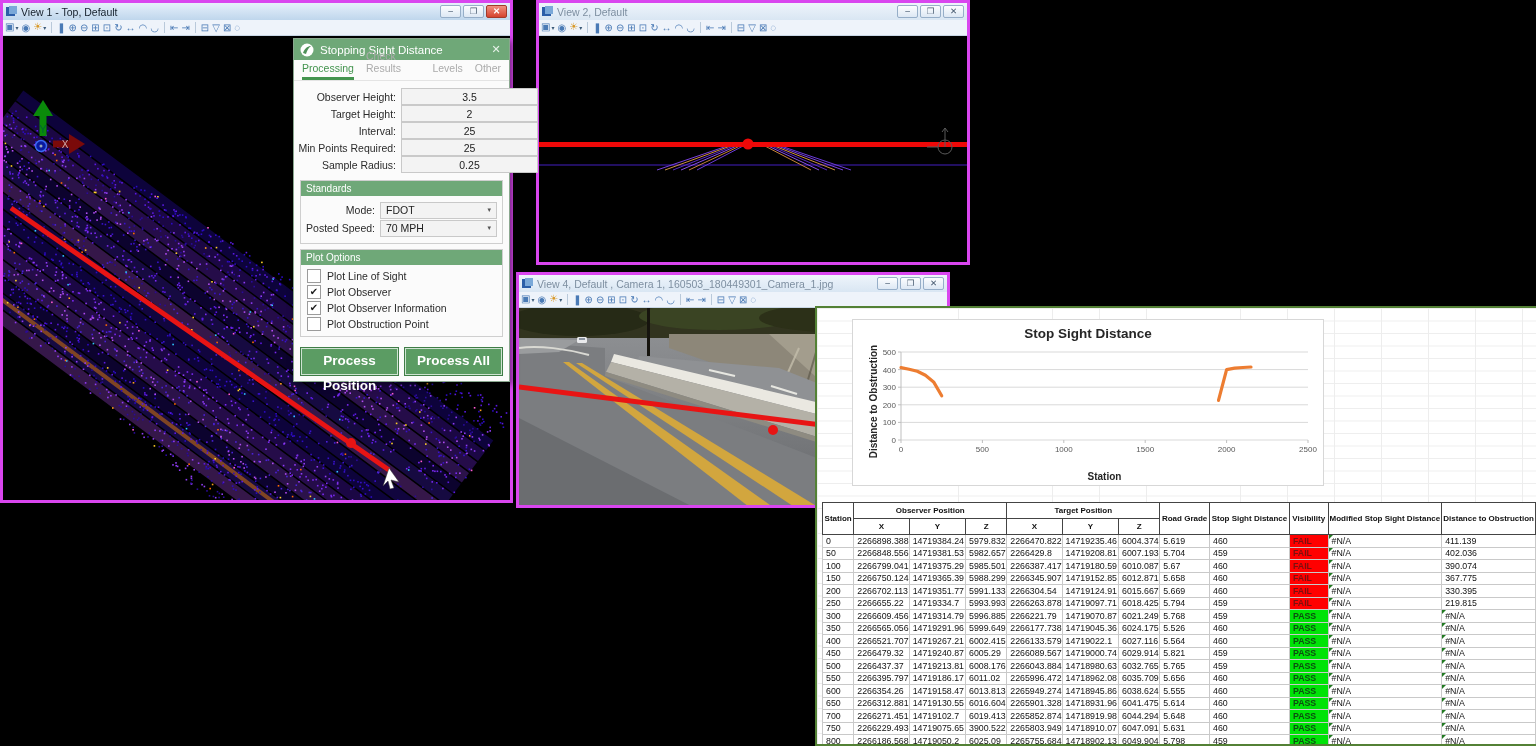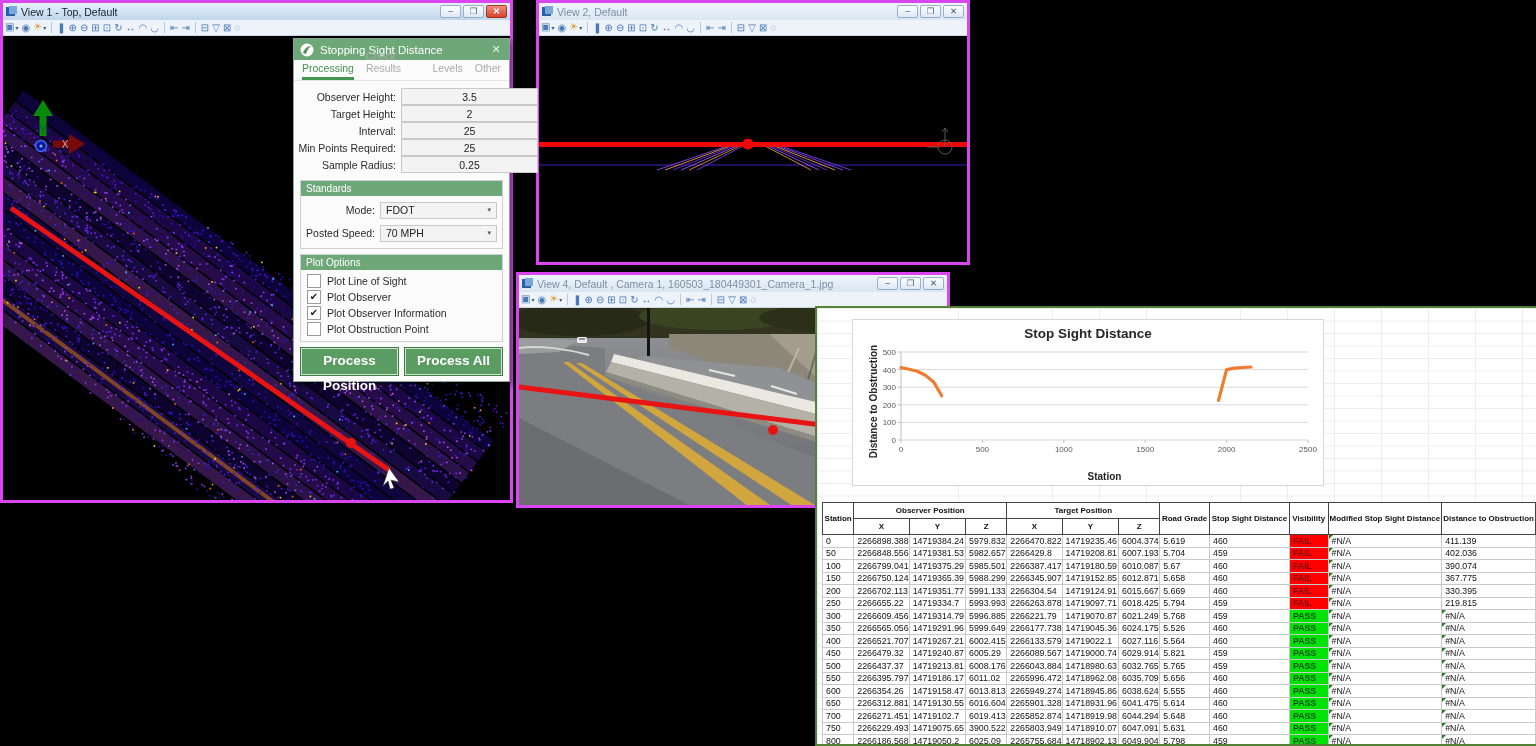--- a/index.html
+++ b/index.html
@@ -38,21 +38,21 @@
   .dlg-tabs{display:flex;gap:12px;padding:0 8px;border-bottom:1px solid #e4e4e4;height:20px;align-items:flex-end;flex:0 0 auto;}
   .dlg-tab{font-size:10.5px;color:#ababab;padding-bottom:3px;border-bottom:3px solid transparent;}
   .dlg-tab.active{color:#43944e;border-bottom-color:#43944e;}
   .fields{padding:7px 8px 2px 4px;display:flex;flex-direction:column;flex:0 0 auto;}
   .field-row{display:flex;align-items:center;gap:5px;height:17px;}
   .field-label{width:98px;text-align:right;font-size:10.5px;color:#2b2b2b;flex:0 0 auto;}
   .field-input{flex:1;height:15px;background:#f3f3f3;border:1px solid #c9c9c9;font-size:10.5px;
                text-align:center;color:#222;font-family:"Liberation Sans",sans-serif;padding:0;}
   .group{margin:5px 6px 0 6px;border:1px solid #cfcfcf;background:#fbfbfb;flex:0 0 auto;}
   .group-header{background:#6fa878;color:#fff;font-size:10px;padding:2px 5px;}
-  .group-body{padding:5px 5px 6px 2px;display:flex;flex-direction:column;gap:5px;}
+  .group-body{padding:5px 5px 6px 2px;display:flex;flex-direction:column;}
   .dd-row{display:flex;align-items:center;gap:5px;height:18px;}
   .dd-label{width:72px;text-align:right;font-size:10.5px;color:#2b2b2b;flex:0 0 auto;}
   .dropdown{flex:1;height:17px;background:#f3f3f3;border:1px solid #c9c9c9;font-size:10.5px;color:#222;
             display:flex;align-items:center;padding:0 5px;box-sizing:border-box;}
   .dd-caret{margin-left:auto;font-size:7px;color:#555;}
   .cb-list{padding:4px 4px 5px 6px;display:flex;flex-direction:column;gap:2px;}
   .cb-row{display:flex;align-items:center;gap:6px;height:14px;}
   .cb-box{width:12px;height:12px;border:1px solid #9b9b9b;background:#fff;font-size:10px;line-height:11px;
           text-align:center;color:#1c1c1c;flex:0 0 auto;}
   .cb-label{font-size:10.5px;color:#2b2b2b;}

